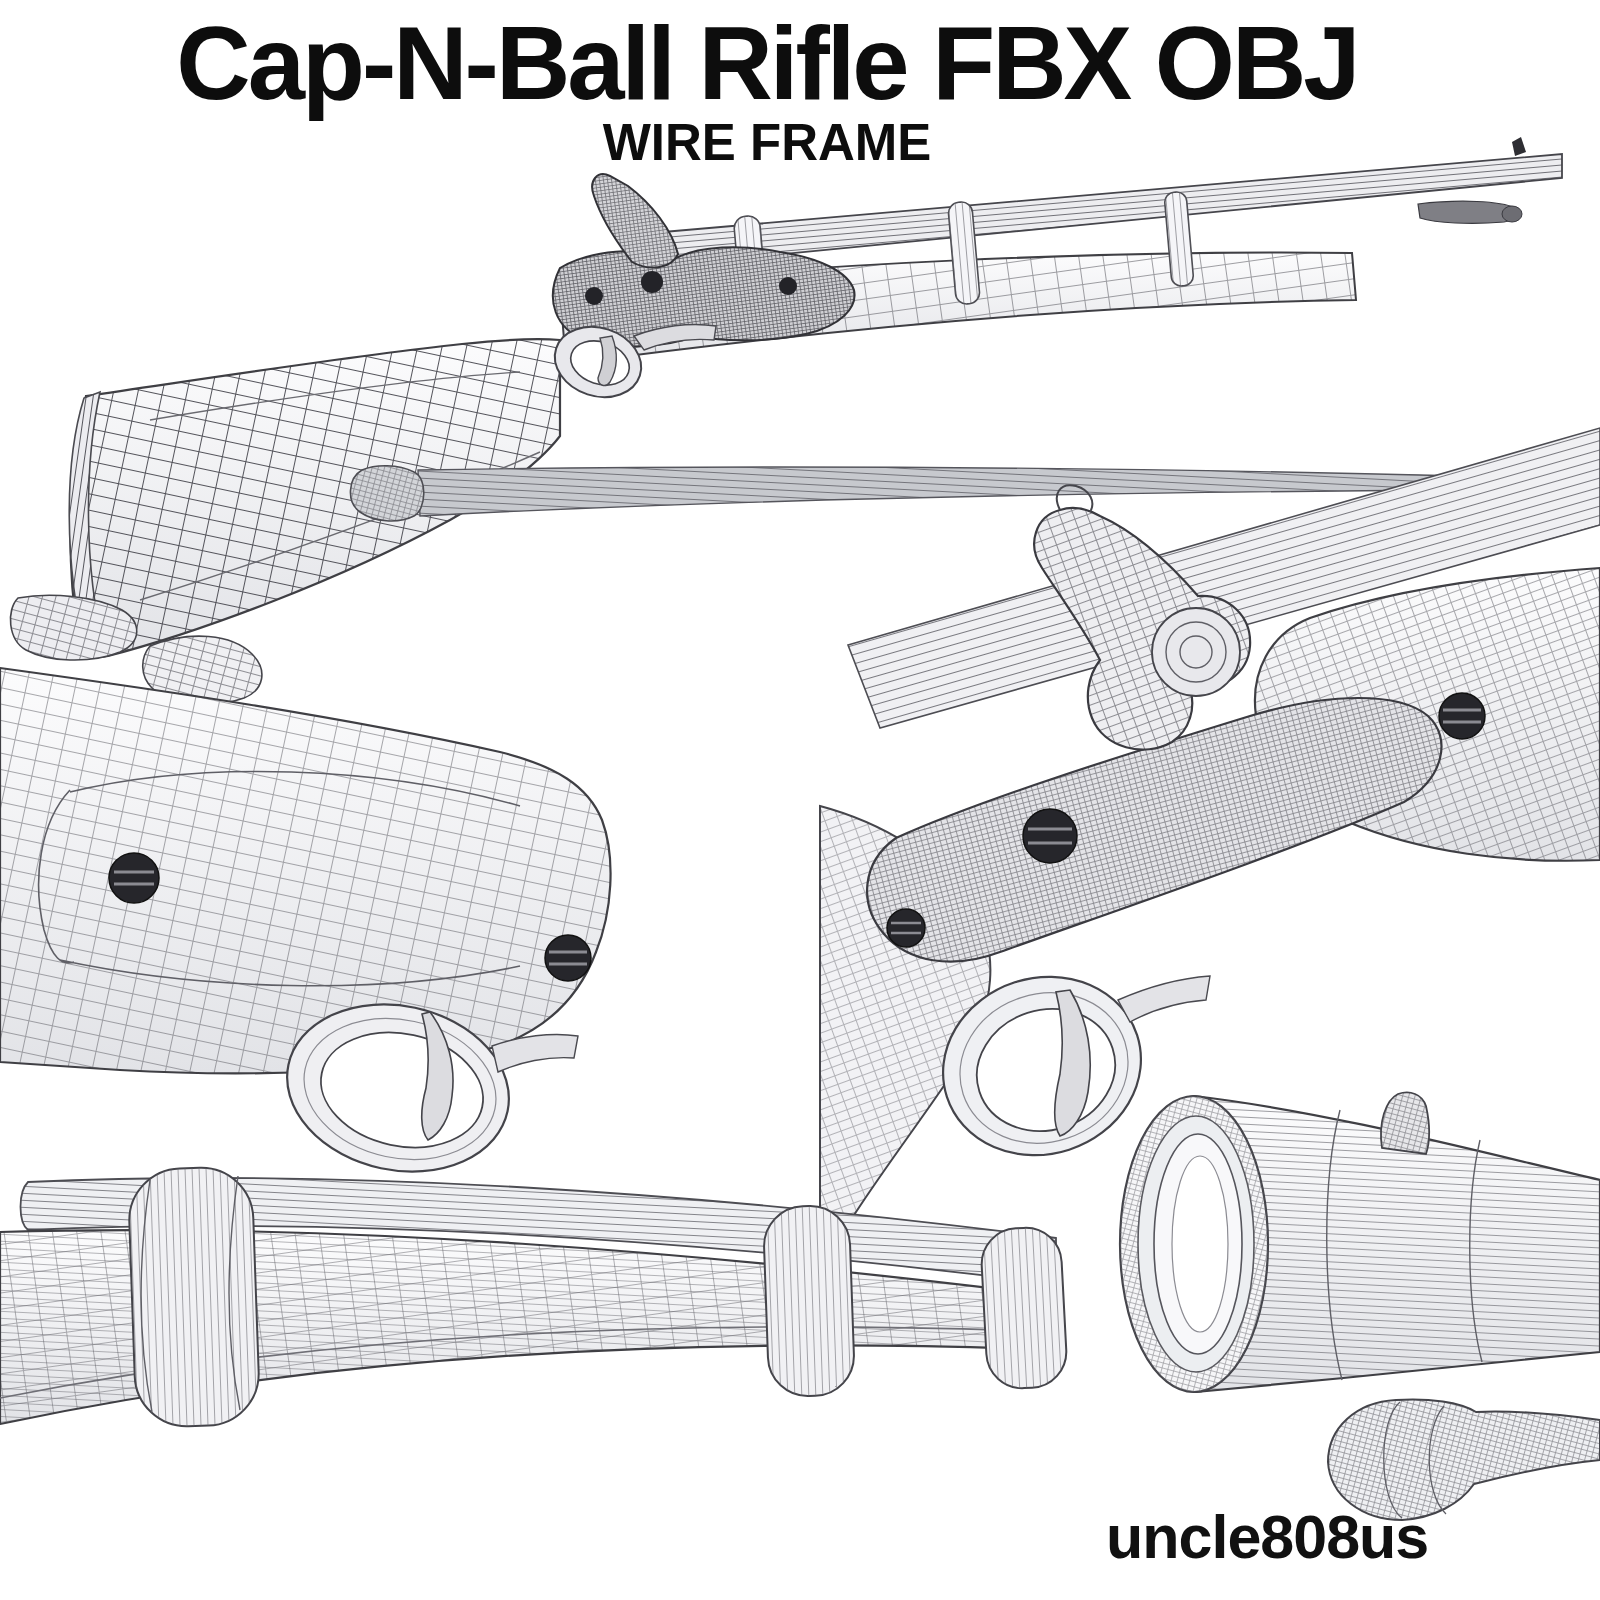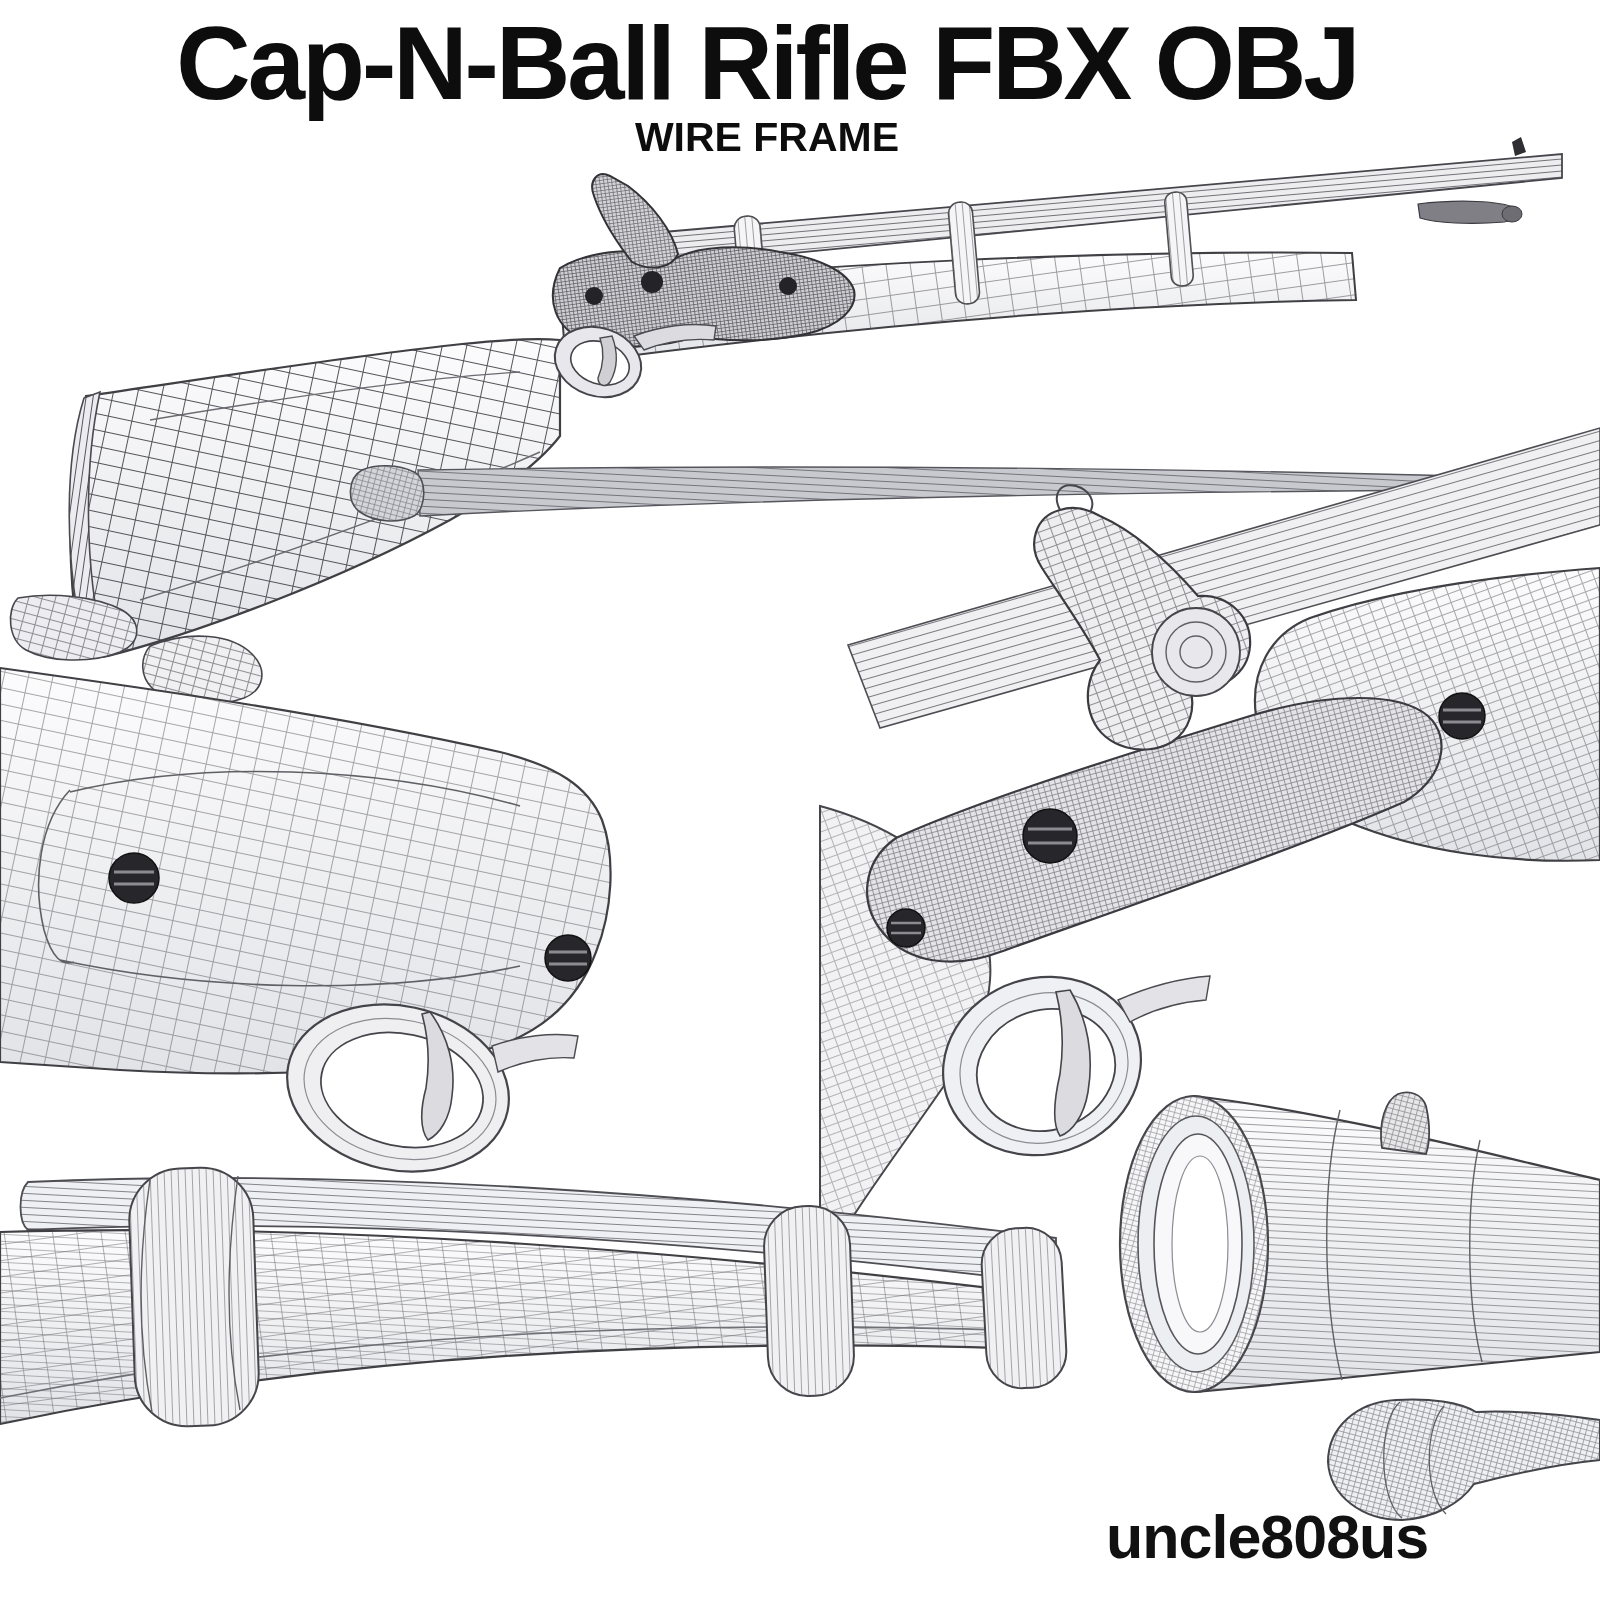--- a/index.html
+++ b/index.html
@@ -1,21 +1,21 @@
 <!DOCTYPE html>
 <html><head>
 <meta charset="utf-8">
 <style>
   html,body{margin:0;padding:0;background:#ffffff;}
   .canvas{position:relative;width:1600px;height:1600px;background:#ffffff;overflow:hidden;
           font-family:"Liberation Sans", sans-serif;}
   .hdr{position:absolute;left:0;top:0;width:1520px;text-align:center;color:#111;margin-left:7px;}
   .hdr h1{margin:10px 0 0 0;font-size:103px;line-height:1.04;font-weight:bold;
           letter-spacing:-3px;color:#0d0d0d;}
-  .hdr h2{margin:0;font-size:41px;line-height:1;font-weight:bold;letter-spacing:0px;color:#0d0d0d;}
+  .hdr h2{margin:0;font-size:51px;line-height:1;font-weight:bold;letter-spacing:0px;color:#0d0d0d;}
   .mark{position:absolute;left:1106px;top:1502px;font-size:61px;font-weight:bold;
         letter-spacing:-1px;color:#111;}
   svg{position:absolute;left:0;top:0;}
 </style>
 </head>
 <body>
 
 <div class="canvas">
 
   <div class="hdr">

